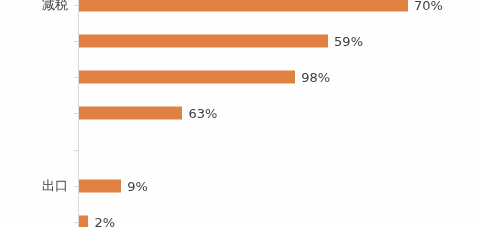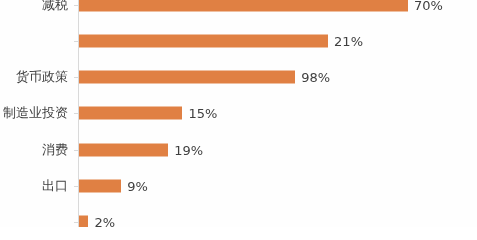--- a/index.html
+++ b/index.html
@@ -117,46 +117,39 @@
           <div class="cat-label">减税</div>
           <div class="bar-wrap">
             <div class="bar" style="width: 329px; background: rgb(224, 128, 67);"></div>
             <div class="value-label">70%</div>
           </div>
         </div>
         <div class="row">
           <div class="tick"></div>
           <div class="bar-wrap">
             <div class="bar" style="width: 249.1px; background: rgb(224, 128, 67);"></div>
-            <div class="value-label">21%</div>
+            <div class="value-label">59%</div>
           </div>
         </div>
         <div class="row">
           <div class="tick"></div>
-          <div class="cat-label">货币政策</div>
           <div class="bar-wrap">
             <div class="bar" style="width: 216.2px; background: rgb(224, 128, 67);"></div>
             <div class="value-label">98%</div>
           </div>
         </div>
         <div class="row">
           <div class="tick"></div>
-          <div class="cat-label">制造业投资</div>
           <div class="bar-wrap">
             <div class="bar" style="width: 103.4px; background: rgb(224, 128, 67);"></div>
-            <div class="value-label">15%</div>
+            <div class="value-label">63%</div>
           </div>
         </div>
         <div class="row">
           <div class="tick"></div>
-          <div class="cat-label">消费</div>
-          <div class="bar-wrap">
-            <div class="bar" style="width: 89.3px; background: rgb(224, 128, 67);"></div>
-            <div class="value-label">19%</div>
-          </div>
         </div>
         <div class="row">
           <div class="tick"></div>
           <div class="cat-label">出口</div>
           <div class="bar-wrap">
             <div class="bar" style="width: 42.3px; background: rgb(224, 128, 67);"></div>
             <div class="value-label">9%</div>
           </div>
         </div>
         <div class="row">

